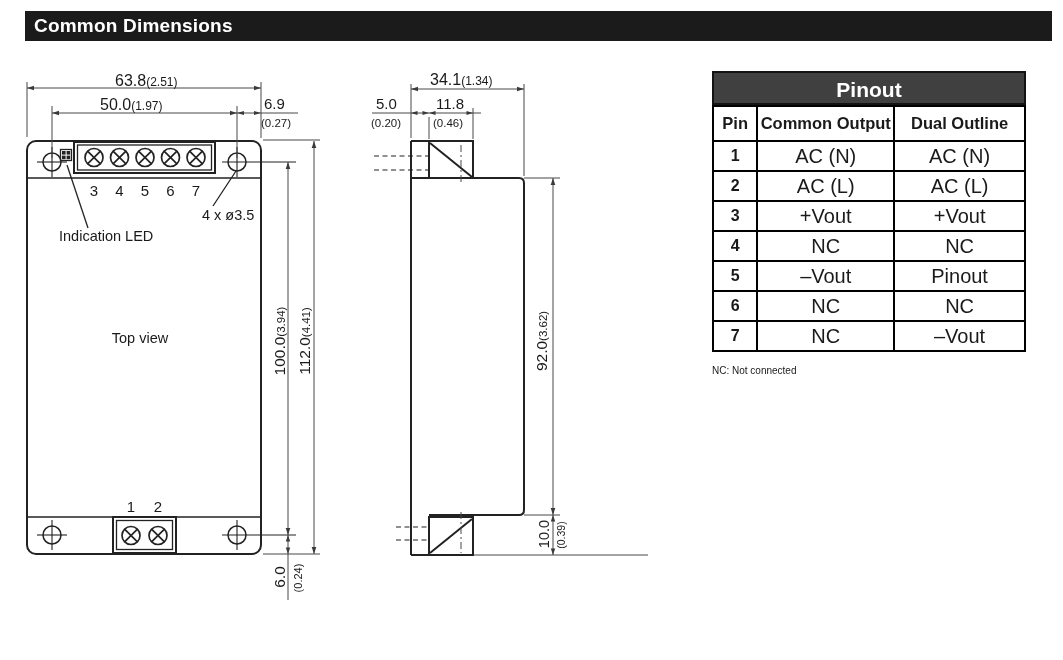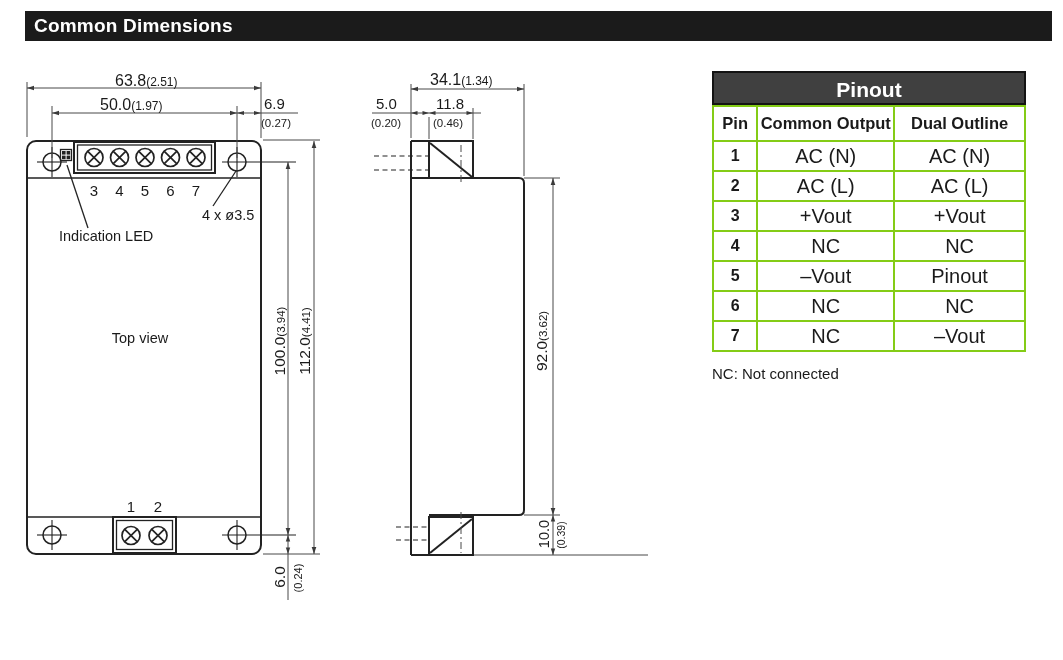--- a/index.html
+++ b/index.html
@@ -9,26 +9,26 @@
              background:#1b1b1b;color:#fff;font-size:19px;font-weight:bold;
              line-height:30px;padding-left:9px;box-sizing:border-box;letter-spacing:.2px;}
   svg.drawing{position:absolute;left:0;top:0;}
   .notes{position:absolute;left:440px;top:565px;font-size:14.5px;line-height:20px;color:#1a1a1a;}
   
   .pinout{position:absolute;left:712px;top:71px;width:314px;}
   .pinout-title{background:#404040;color:#fff;font-size:21px;font-weight:bold;
                 text-align:center;height:34px;line-height:34px;border:2px solid #131313;
                 box-sizing:border-box;}
   .pinout table{border-collapse:collapse;width:100%;table-layout:fixed;}
-  .pinout th,.pinout td{border:2px solid #84cc16;text-align:center;padding:0;background:#fff;}
+  .pinout th,.pinout td{border:2px solid #000000;text-align:center;padding:0;background:#fff;}
   .pinout th{height:33px;font-size:16.5px;font-weight:bold;}
   .pinout td{height:28px;font-size:20px;}
   .pinout td.pin{font-weight:bold;font-size:16px;}
   .col-pin{width:44px;}.col-single{width:136px;}.col-dual{width:130px;}
-  .footnote{margin-top:13px;font-size:15px;color:#1a1a1a;}
+  .footnote{margin-top:13px;font-size:10px;color:#1a1a1a;}
   
   .outline{fill:none;stroke:#222;stroke-width:2;}
   .thin{fill:none;stroke:#222;stroke-width:1.3;}
   .dim{fill:none;stroke:#484848;stroke-width:1;}
   .arrow{fill:#3a3a3a;stroke:none;}
   text{fill:#1a1a1a;}
 </style>
 </head>
 <body>
 

